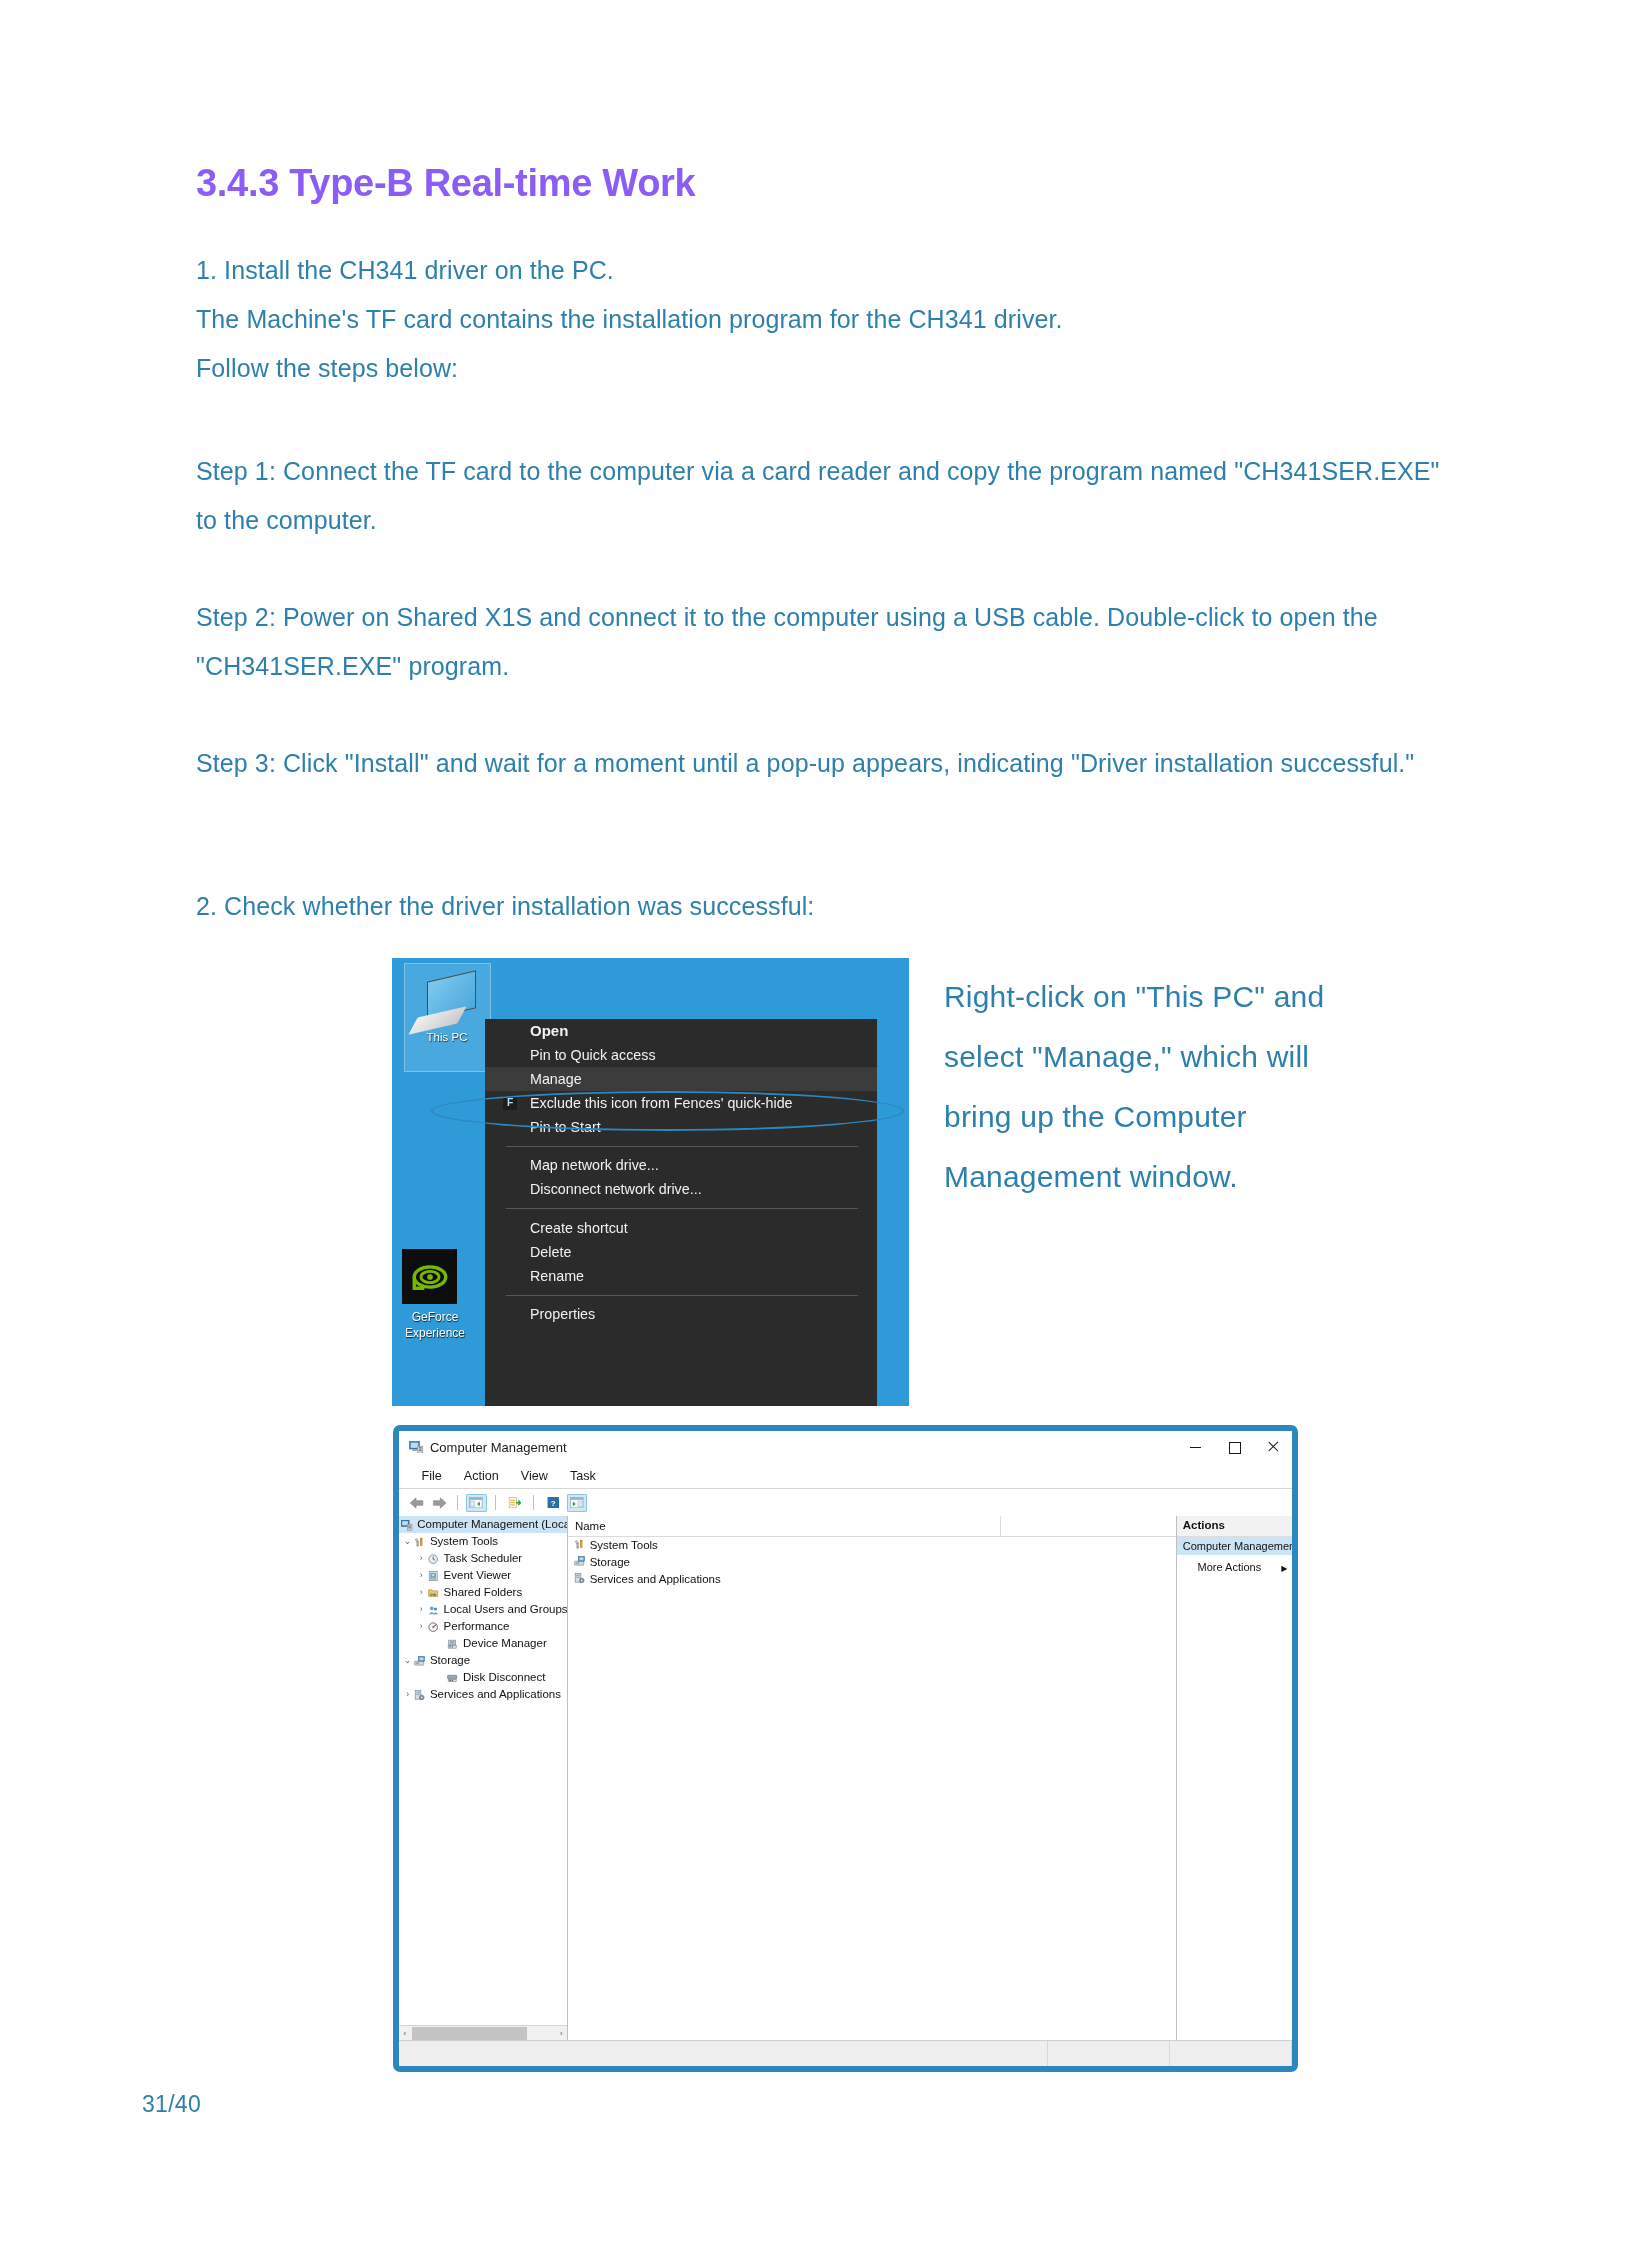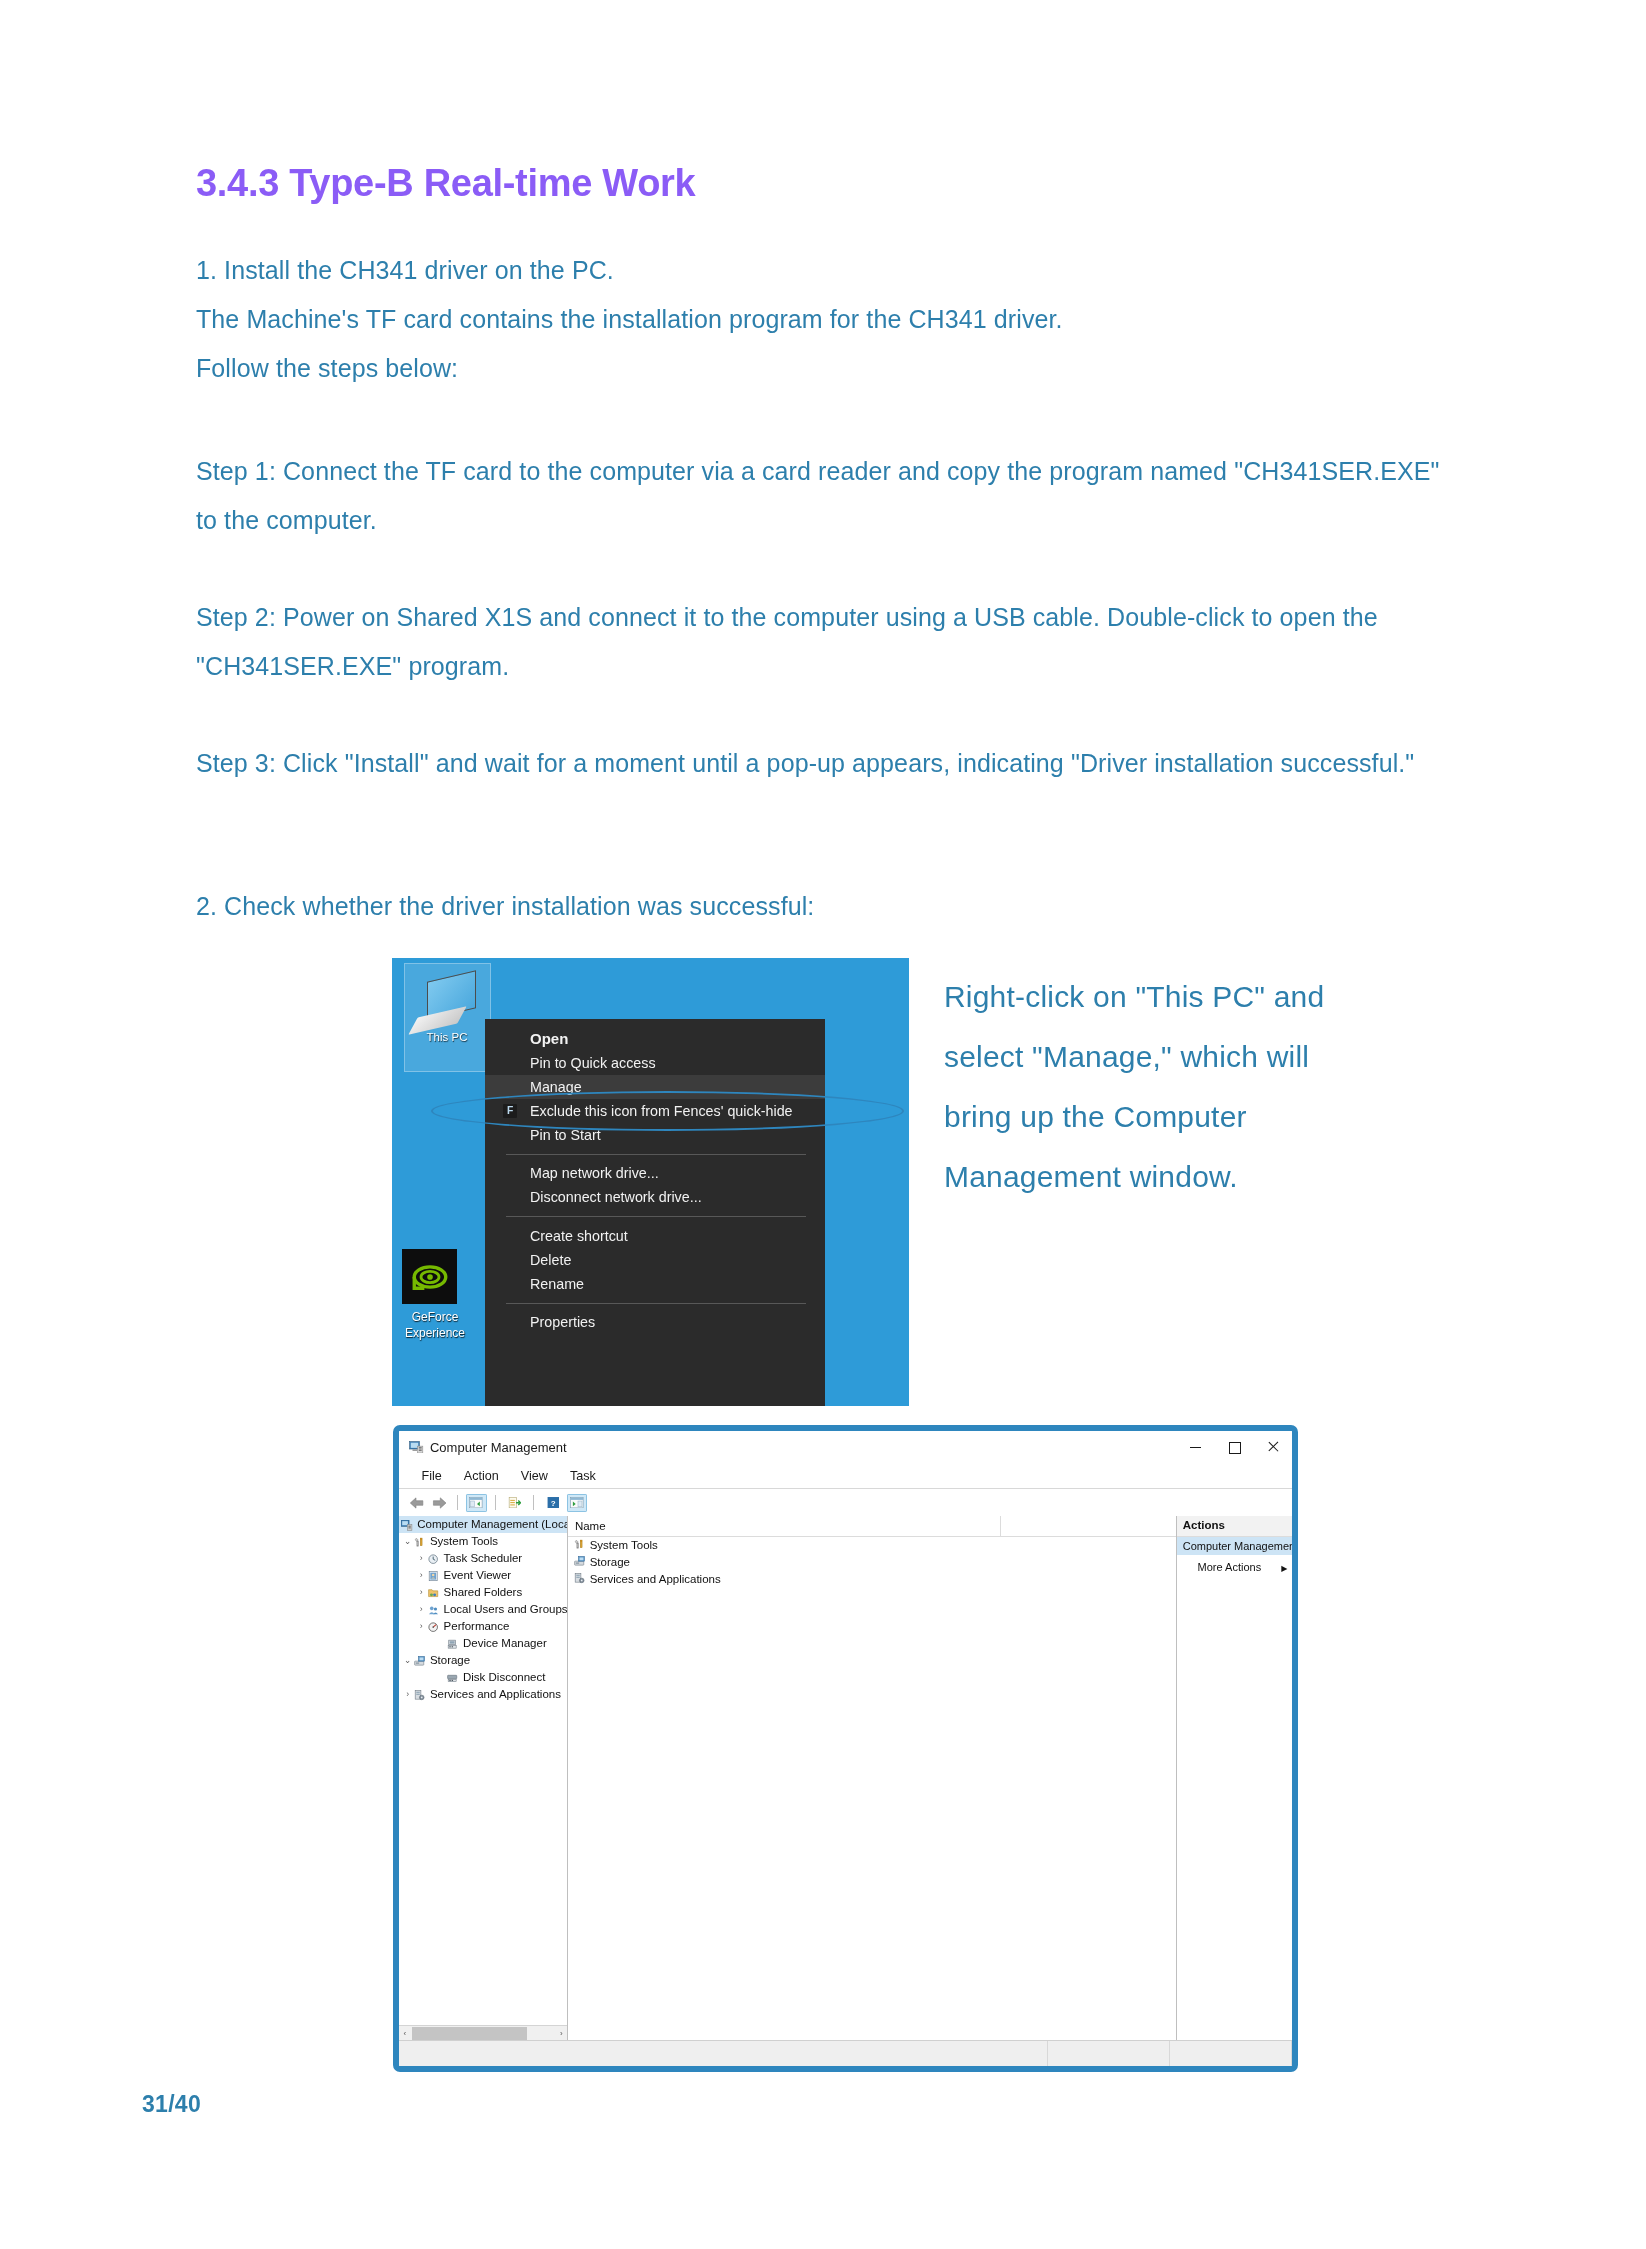--- a/index.html
+++ b/index.html
@@ -49,21 +49,21 @@
   #para-2 { top: 447px;  width: 1249px; }
   #para-3 { top: 593px; width: 1289px; }
   #para-4 { top: 739px; width: 1317px; }
   #para-5 { top: 882px; width: 1317px; }
 
   .page-number {
     position: absolute;
     left: 142px;
     top: 2091px;
     font-size: 23px;
-    font-weight: bold;
+    font-weight: normal;
     color: #2D7FAC;
     letter-spacing: 0.3px;
   }
 
   
   .shot-desktop {
     position: absolute;
     left: 392px;
     top: 958px;
     width: 517px;
@@ -125,26 +125,25 @@
     font-size: 12px;
     line-height: 16px;
     text-align: center;
     text-shadow: 0.6px 0.6px 1.1px rgba(0,0,0,0.85);
   }
 
   .ctx-menu {
     position: absolute;
     left: 93px;
     top: 61px;
-    width: 340px;
+    width: 392px;
     bottom: 0;
     background: #2b2b2b;
     color: #ffffff;
     font-family: "Liberation Sans", sans-serif;
-    padding-top: 8px;
     box-sizing: border-box;
   }
   .ctx-item {
     height: 24px;
     line-height: 24px;
     padding-left: 45px;
     font-size: 14.3px;
     color: #f2f2f2;
     white-space: nowrap;
     position: relative;

